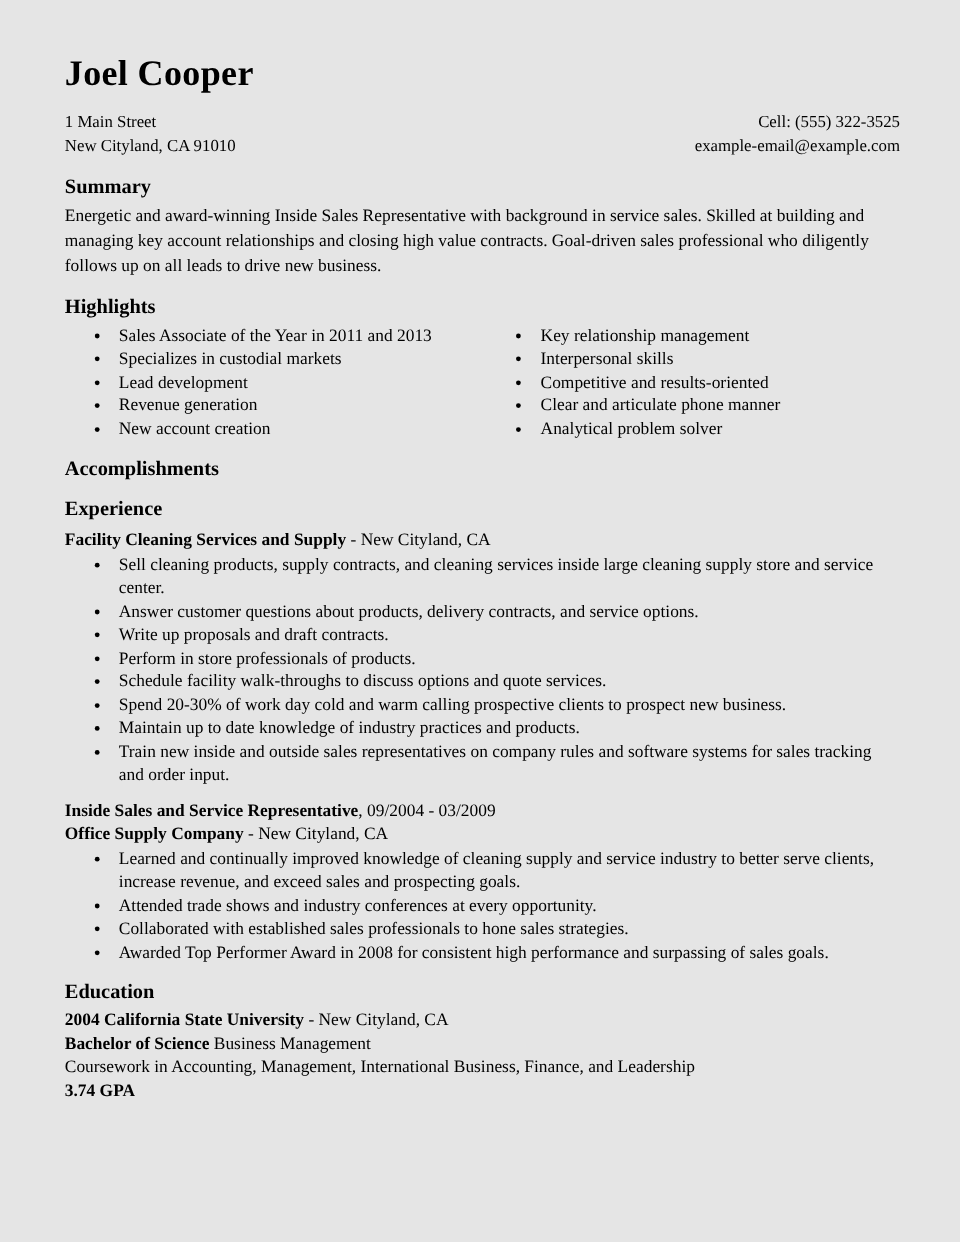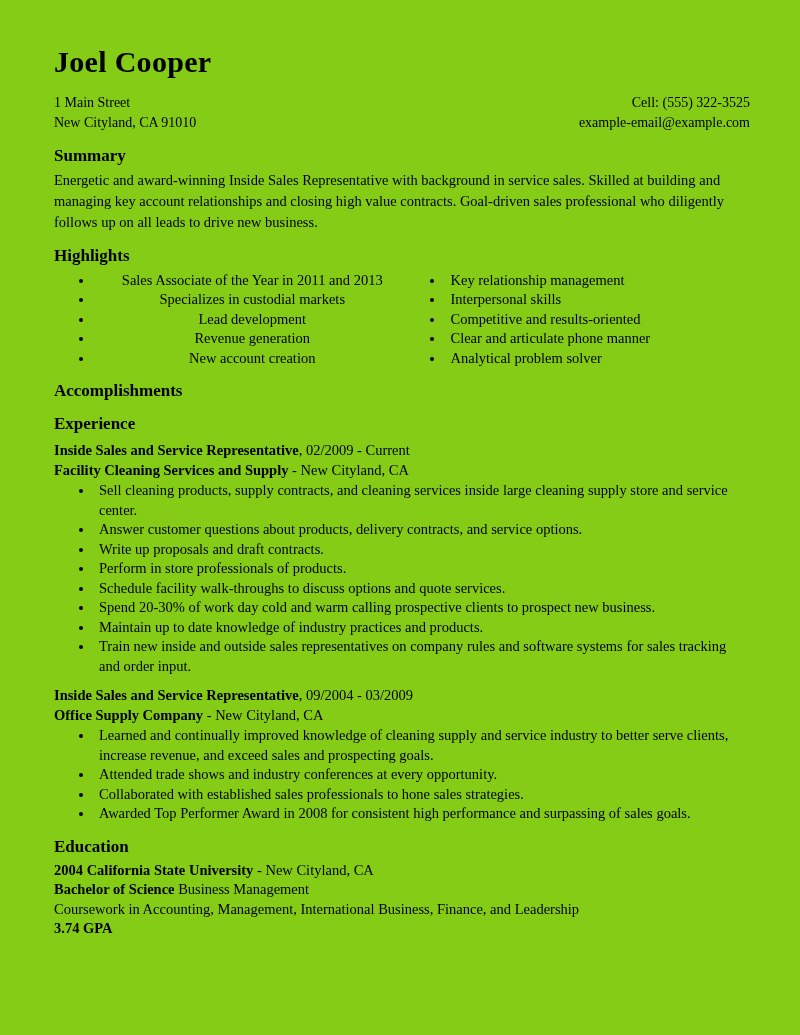--- a/index.html
+++ b/index.html
@@ -4,21 +4,21 @@
 <style>
   * { margin: 0; padding: 0; box-sizing: border-box; }
   html, body { background: #ffffff; }
   body {
     width: 800px;
     height: 1035px;
     font-family: "Liberation Serif", serif;
     color: #000000;
     overflow: hidden;
   }
-  .page { width: 800px; height: 1035px; padding: 46px 50px 30px 54px; background: #84cc16; }
+  .page { width: 800px; height: 1035px; padding: 46px 50px 30px 54px; background: #e5e5e5; }
 
   h1.name {
     font-size: 30px;
     font-weight: 700;
     line-height: 1.05;
     margin-bottom: 15px;
     letter-spacing: 0.3px;
   }
 
   .contact-row {
@@ -44,21 +44,21 @@
     margin: 1px 0 0 0;
     padding-left: 40px;
   }
   ul.bullet-list li {
     font-size: 14.5px;
     line-height: 19.5px;
     padding-left: 5px;
   }
 
   .two-col { display: flex; }
-  .col-left { flex: 0 0 50.5%; text-align: center; }
+  .col-left { flex: 0 0 50.5%; }
   .col-right { flex: 1 1 auto; }
 
   .job { margin-top: 7px; }
   .job + .job { margin-top: 10px; }
   .job-line, .edu-line { font-size: 14.5px; line-height: 19.5px; }
   .bold { font-weight: 700; }
 </style>
 </head>
 <body>
 
@@ -104,23 +104,20 @@
 
   <section>
     <h2 class="section-heading">Accomplishments</h2>
   </section>
 
   <section>
     <h2 class="section-heading">Experience</h2>
 
     <div class="job">
       <div class="job-line">
-        <span class="bold">Inside Sales and Service Representative</span><span>, 02/2009 - Current</span>
-      </div>
-      <div class="job-line">
         <span class="bold">Facility Cleaning Services and Supply</span><span> - New Cityland, CA</span>
       </div>
       <ul class="bullet-list">
         <li>Sell cleaning products, supply contracts, and cleaning services inside large cleaning supply store and service center.</li>
         <li>Answer customer questions about products, delivery contracts, and service options.</li>
         <li>Write up proposals and draft contracts.</li>
         <li>Perform in store professionals of products.</li>
         <li>Schedule facility walk-throughs to discuss options and quote services.</li>
         <li>Spend 20-30% of work day cold and warm calling prospective clients to prospect new business.</li>
         <li>Maintain up to date knowledge of industry practices and products.</li>

